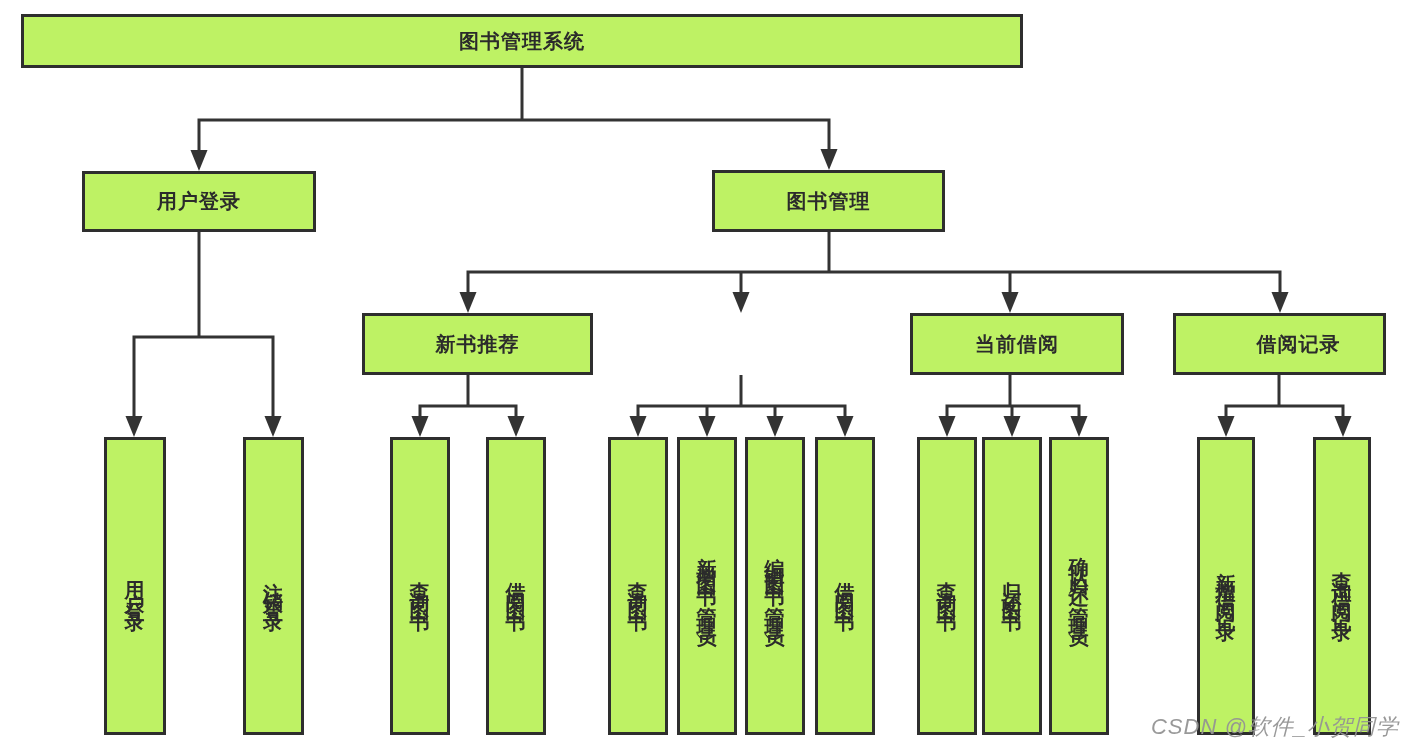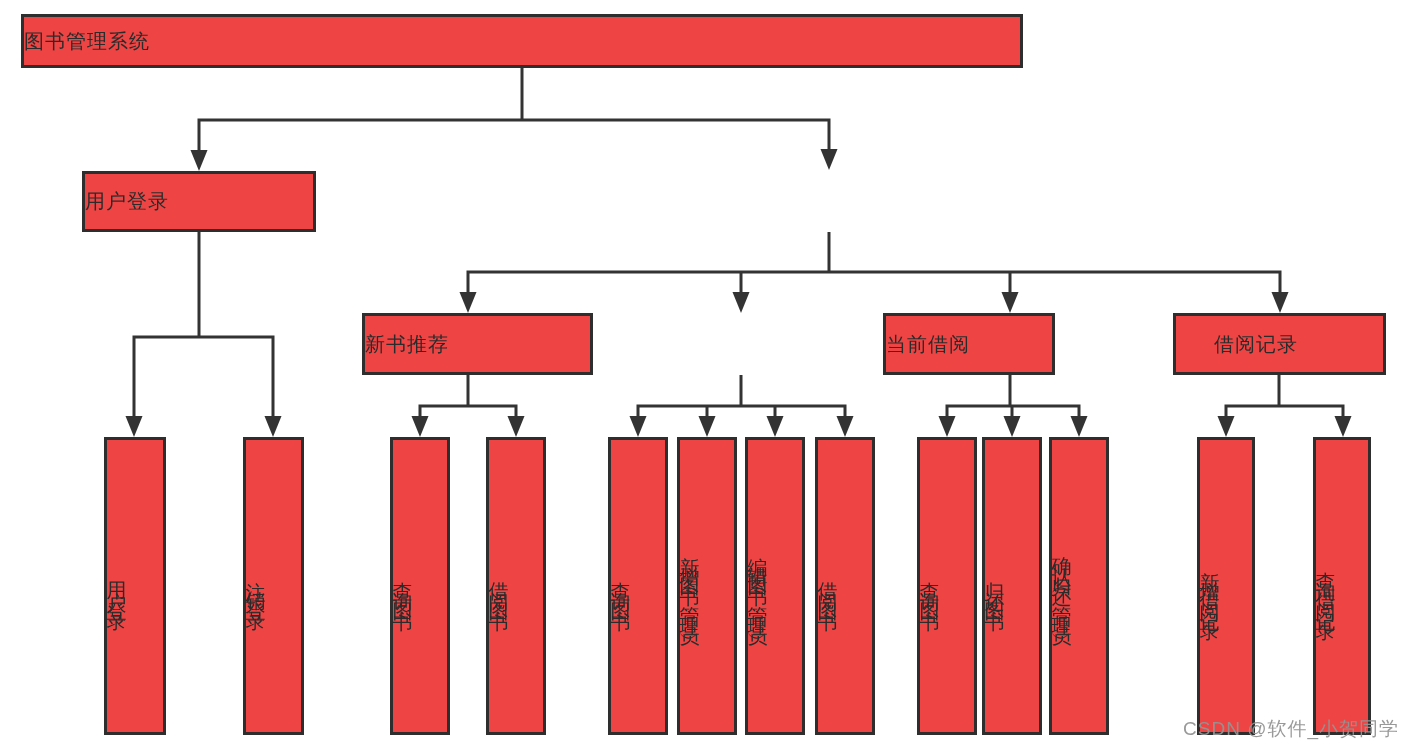--- a/index.html
+++ b/index.html
@@ -2,56 +2,56 @@
 <html><head>
 <meta charset="utf-8">
 <style>
   html,body{margin:0;padding:0;background:#ffffff;}
   .canvas{
     position:relative;width:1405px;height:747px;background:#ffffff;overflow:hidden;
     font-family:"Liberation Sans","DejaVu Sans",sans-serif;color:#2b2b2b;
   }
   .connectors{position:absolute;left:0;top:0;width:1405px;height:747px;}
   .node{
-    position:absolute;box-sizing:border-box;border:3px solid #2e2e2e;background:#ef4444;
-    display:flex;align-items:center;
+    position:absolute;box-sizing:border-box;border:3px solid #2e2e2e;background:#bef264;
+    display:flex;align-items:center;justify-content:center;font-weight:bold;
   }
   .hlabel{font-size:20px;letter-spacing:1px;white-space:nowrap;}
   .vbox .vlabel{
     writing-mode:vertical-rl;text-orientation:mixed;
     font-size:20px;letter-spacing:10px;line-height:1;white-space:nowrap;
   }
   
   .n-root{left:21px;top:14px;width:1002px;height:54px;}
   
   .n-user-login{left:82px;top:171px;width:234px;height:61px;}
   .n-book-mgmt{left:712px;top:170px;width:233px;height:62px;}
   
   .n-new-book-rec{left:362px;top:313px;width:231px;height:62px;}
   .n-book-borrow{left:636px;top:313px;width:210px;height:62px;}
-  .n-current-borrow{left:883px;top:313px;width:172px;height:62px;}
+  .n-current-borrow{left:910px;top:313px;width:214px;height:62px;}
   .n-borrow-record{left:1173px;top:313px;width:213px;height:62px;padding-left:38px;}
   
   .vbox{top:437px;height:298px;}
   .n-leaf-user-login{left:104px;width:62px;}
   .n-leaf-logout{left:243px;width:61px;}
   .n-leaf-nbr-query{left:390px;width:60px;}
   .n-leaf-nbr-borrow{left:486px;width:60px;}
   .n-leaf-bb-query{left:608px;width:60px;}
   .n-leaf-bb-add{left:677px;width:60px;}
   .n-leaf-bb-edit{left:745px;width:60px;}
   .n-leaf-bb-borrow{left:815px;width:60px;}
   .n-leaf-cb-query{left:917px;width:60px;}
   .n-leaf-cb-return{left:982px;width:60px;}
   .n-leaf-cb-confirm{left:1049px;width:60px;}
   .n-leaf-br-add{left:1197px;width:58px;}
   .n-leaf-br-query{left:1313px;width:58px;}
   .watermark{
-    position:absolute;right:6px;bottom:5px;font-size:19px;color:rgba(148,148,148,0.95);
-    letter-spacing:1px;white-space:nowrap;pointer-events:none;
+    position:absolute;right:6px;bottom:5px;font-size:22px;color:rgba(148,148,148,0.95);
+    letter-spacing:1px;white-space:nowrap;pointer-events:none;font-style:italic;
   }
 </style>
 </head>
 <body>
 
 <div class="canvas">
 
   <svg class="connectors" viewBox="0 0 1405 747" xmlns="http://www.w3.org/2000/svg">
     <g stroke="#333333" stroke-width="3" fill="none">
 
@@ -111,20 +111,23 @@
     </g>
   </svg>
 
   <div class="node n-root">
     <span class="hlabel">图书管理系统</span>
   </div>
 
   <div class="node n-user-login">
     <span class="hlabel">用户登录</span>
   </div>
+  <div class="node n-book-mgmt">
+    <span class="hlabel">图书管理</span>
+  </div>
 
   <div class="node n-new-book-rec">
     <span class="hlabel">新书推荐</span>
   </div>
   <div class="node n-current-borrow">
     <span class="hlabel">当前借阅</span>
   </div>
   <div class="node n-borrow-record">
     <span class="hlabel">借阅记录</span>
   </div>

